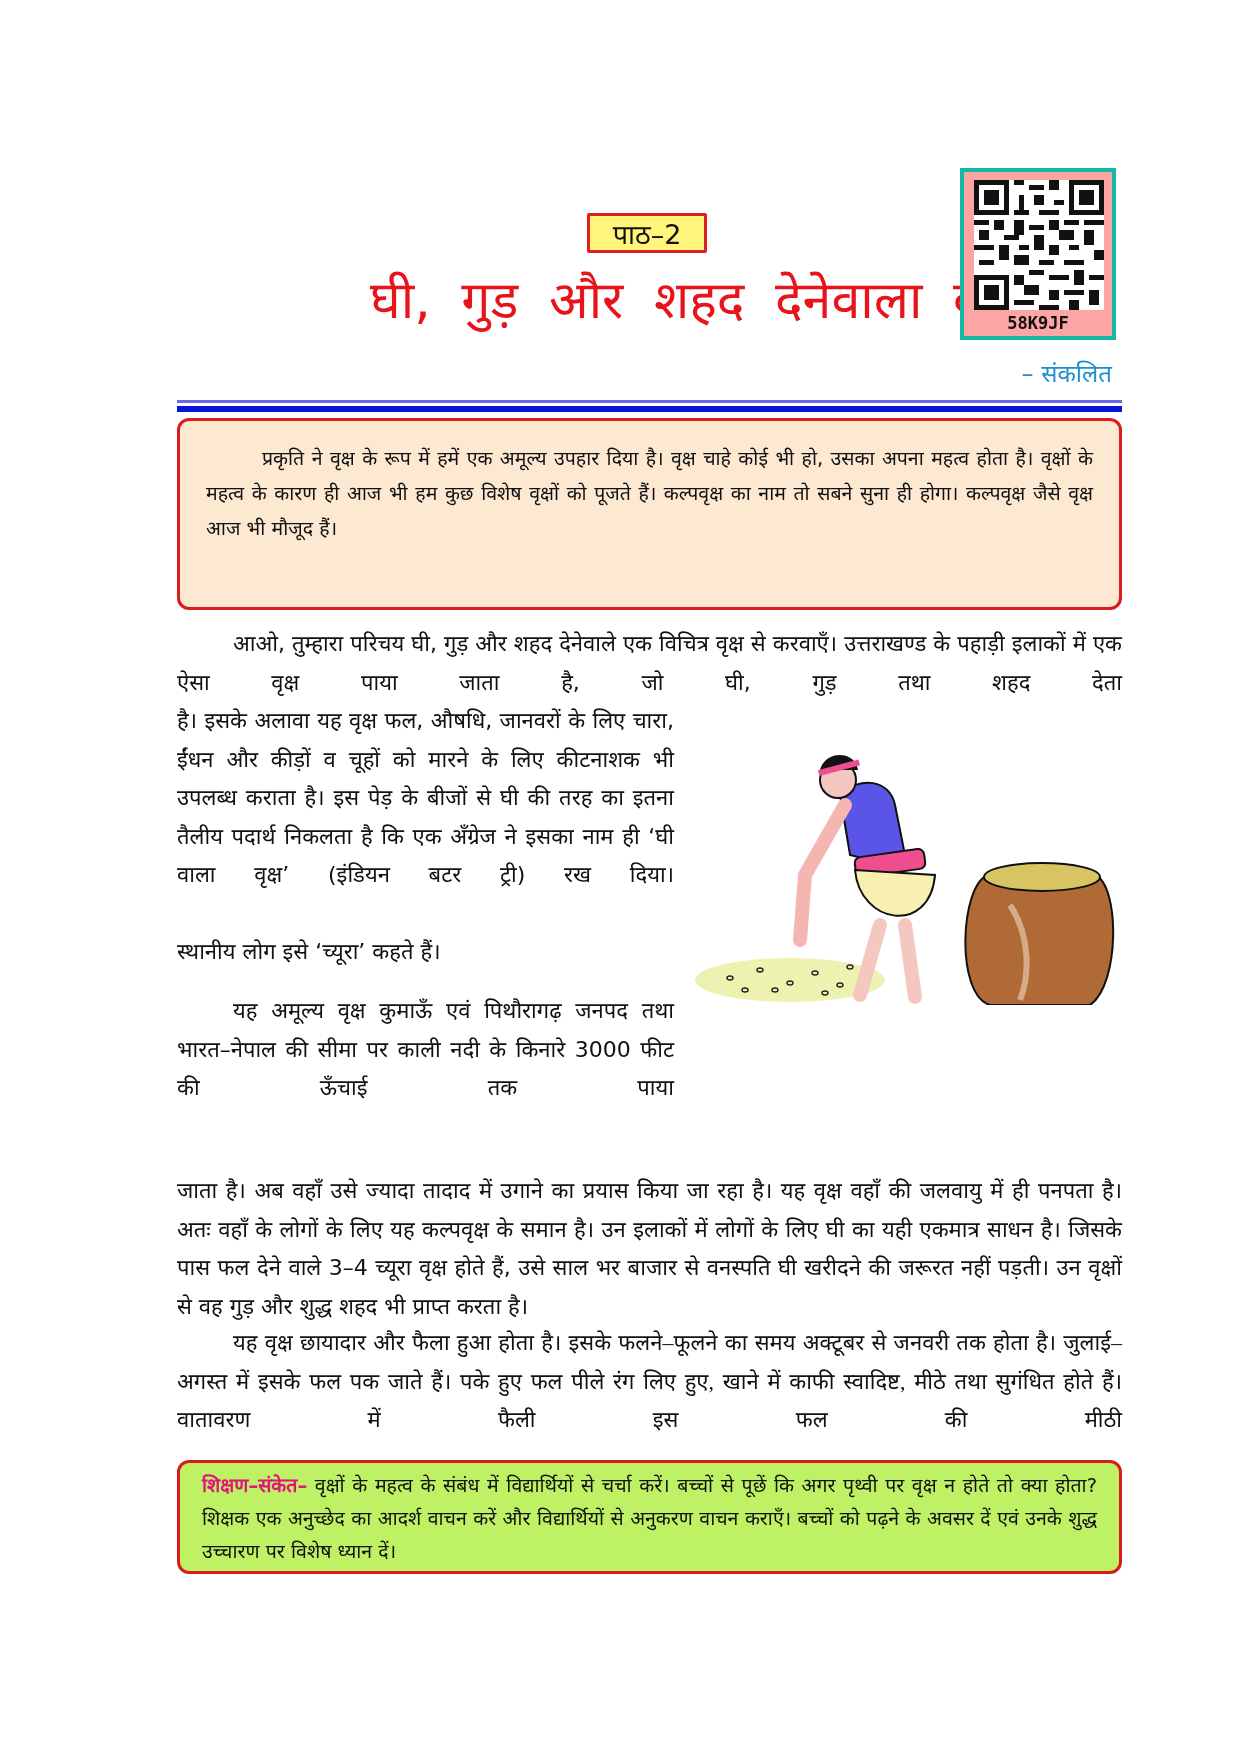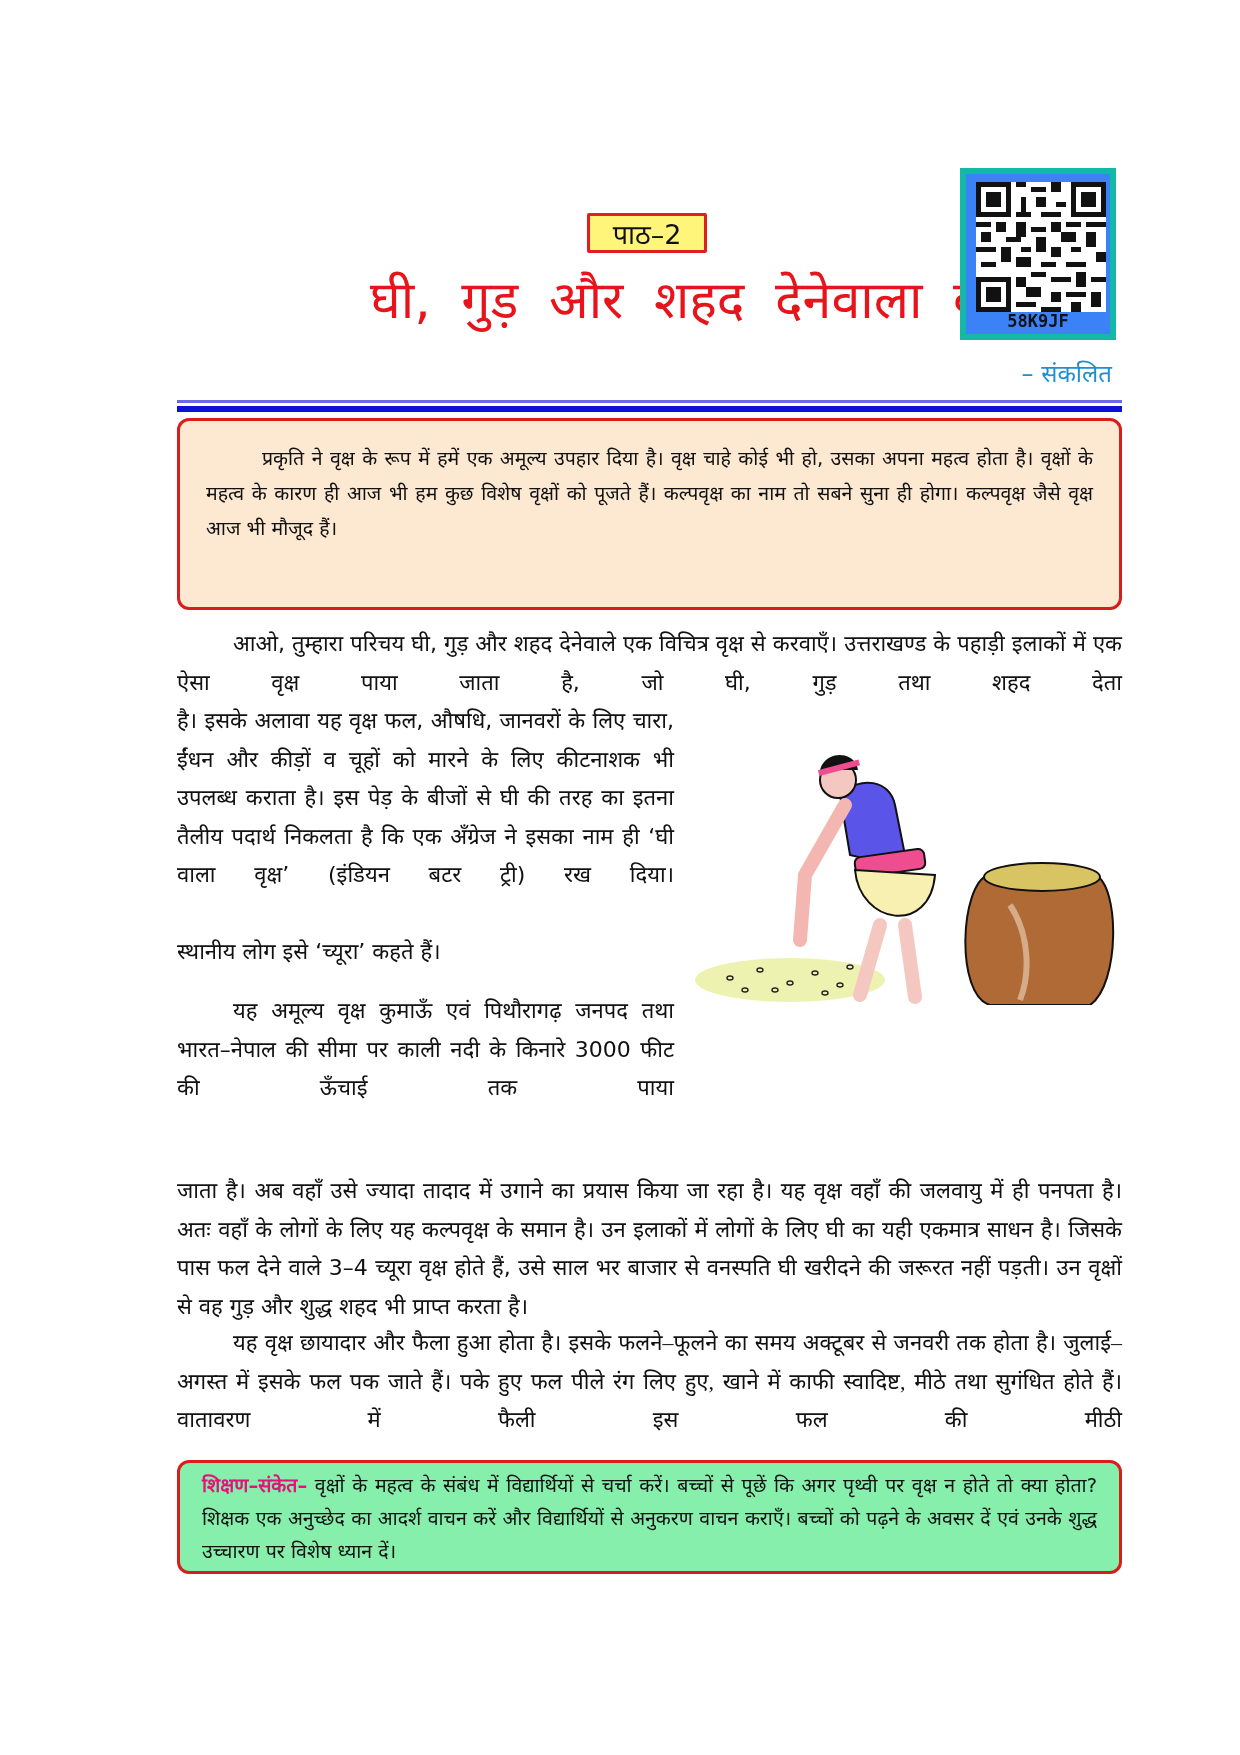--- a/index.html
+++ b/index.html
@@ -7,21 +7,21 @@
            font-family:"DejaVu Sans", "Liberation Sans", sans-serif; color:#111; }
     .page { position:absolute; left:0; top:0; width:1240px; height:1755px; }
 
     .lesson-badge { position:absolute; left:587px; top:213px; width:120px; height:40px;
       background:#fff57a; border:3px solid #e02020; border-radius:2px; box-sizing:border-box;
       display:flex; align-items:center; justify-content:center; font-size:27px; color:#111; }
     .lesson-title { position:absolute; left:370px; top:262px; width:570px; text-align:center;
       font-size:52px; color:#e8141c; word-spacing:14px; white-space:nowrap; }
 
     .qr { position:absolute; left:960px; top:168px; width:156px; height:172px;
-      border:6px solid #14b8a6; box-sizing:border-box; background:#3b82f6; }
+      border:4px solid #14b8a6; box-sizing:border-box; background:#fca5a5; }
     .qr svg { position:absolute; left:10px; top:8px; }
     .qr-code { position:absolute; left:0; bottom:3px; width:100%; text-align:center;
       font-family:"DejaVu Sans Mono", monospace; font-weight:bold; font-size:17px; color:#111; }
 
     .compiled { position:absolute; right:128px; top:356px; font-size:24px; color:#1e8fd0; white-space:nowrap; }
 
     .rule-thin { position:absolute; left:177px; top:400px; width:945px; height:3px; background:#6a6ae8; }
     .rule-thick { position:absolute; left:177px; top:406px; width:945px; height:6px; background:#0a12d8; }
 
     .intro-box { position:absolute; left:177px; top:418px; width:945px; height:192px;
@@ -33,21 +33,21 @@
 
     .body-text { position:absolute; font-size:22px; line-height:38.5px; text-align:justify; }
     .body-text p { margin:0; }
     .full { left:177px; width:945px; }
     .narrow { left:177px; width:497px; text-align-last:justify; }
     .narrow.last-normal { text-align-last:auto; }
 
     .illustration { position:absolute; left:690px; top:735px; width:432px; height:270px; }
 
     .note-box { position:absolute; left:177px; top:1460px; width:945px; height:114px;
-      background:#86efac; border:3px solid #d81d1d; border-radius:12px; box-sizing:border-box;
+      background:#bef264; border:3px solid #d81d1d; border-radius:12px; box-sizing:border-box;
       padding:6px 22px 0 22px; font-size:19.5px; line-height:33px; text-align:justify; }
     .note-box p { margin:0; }
   </style>
 </head>
 <body>
 
 <div class="page">
 
   <div class="lesson-badge">
     <span>पाठ–2</span>

